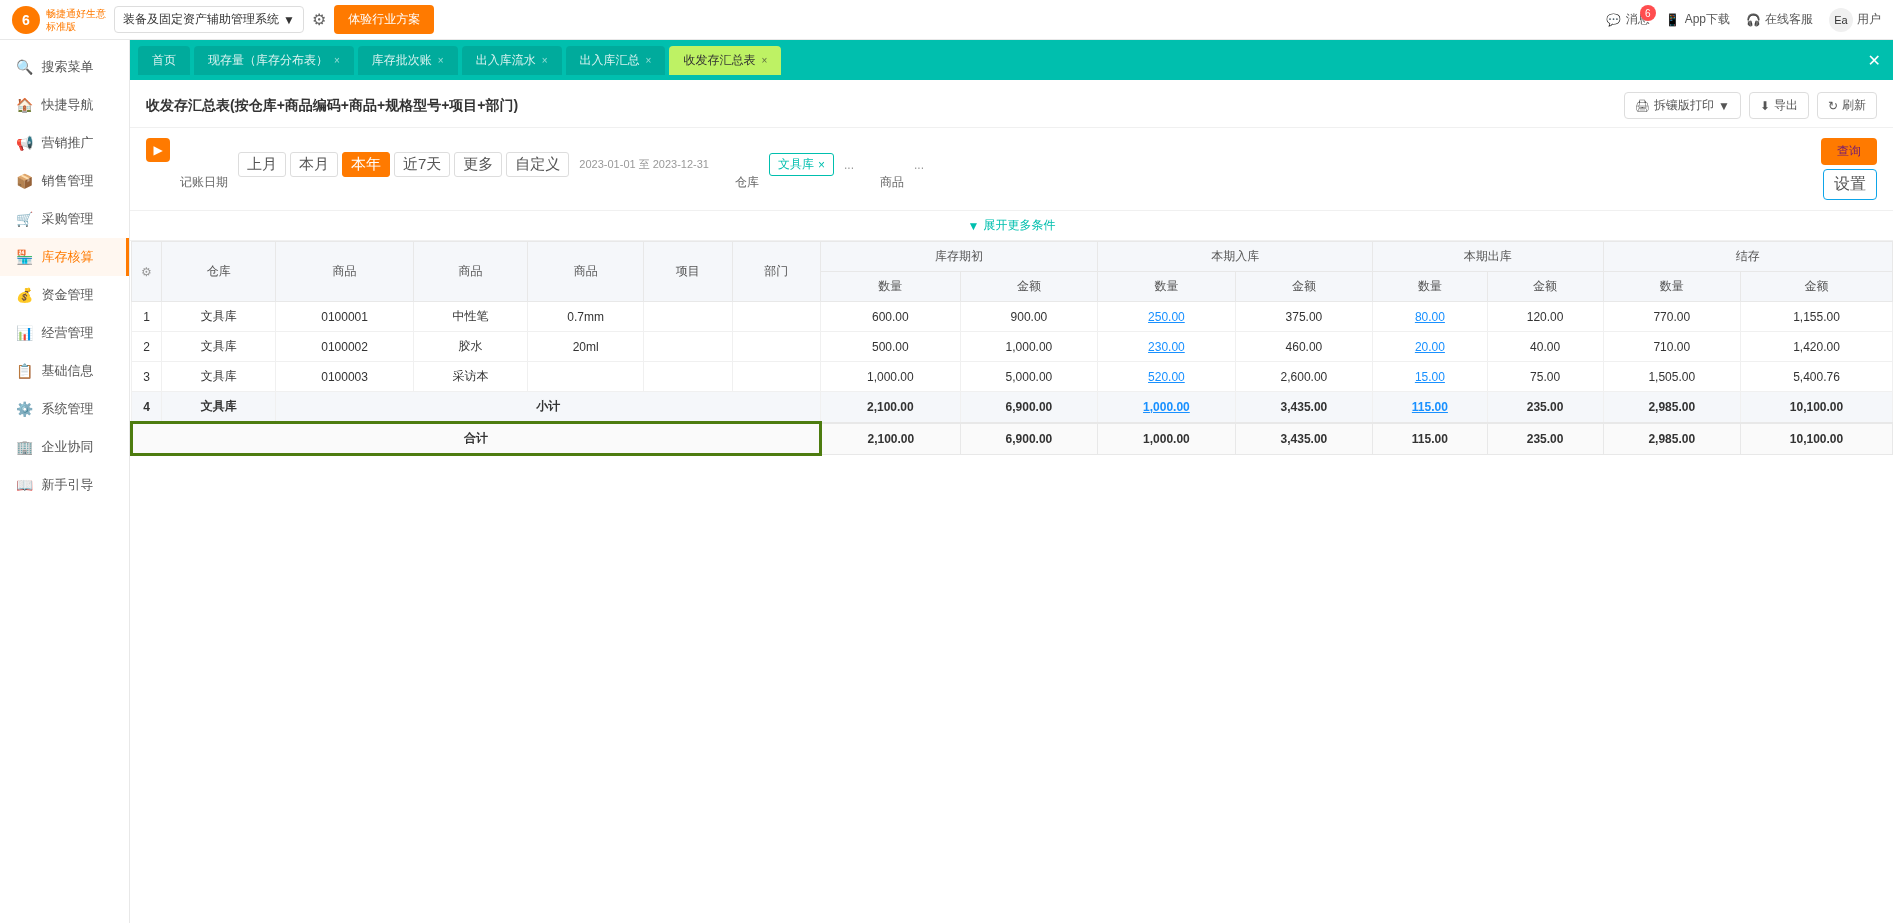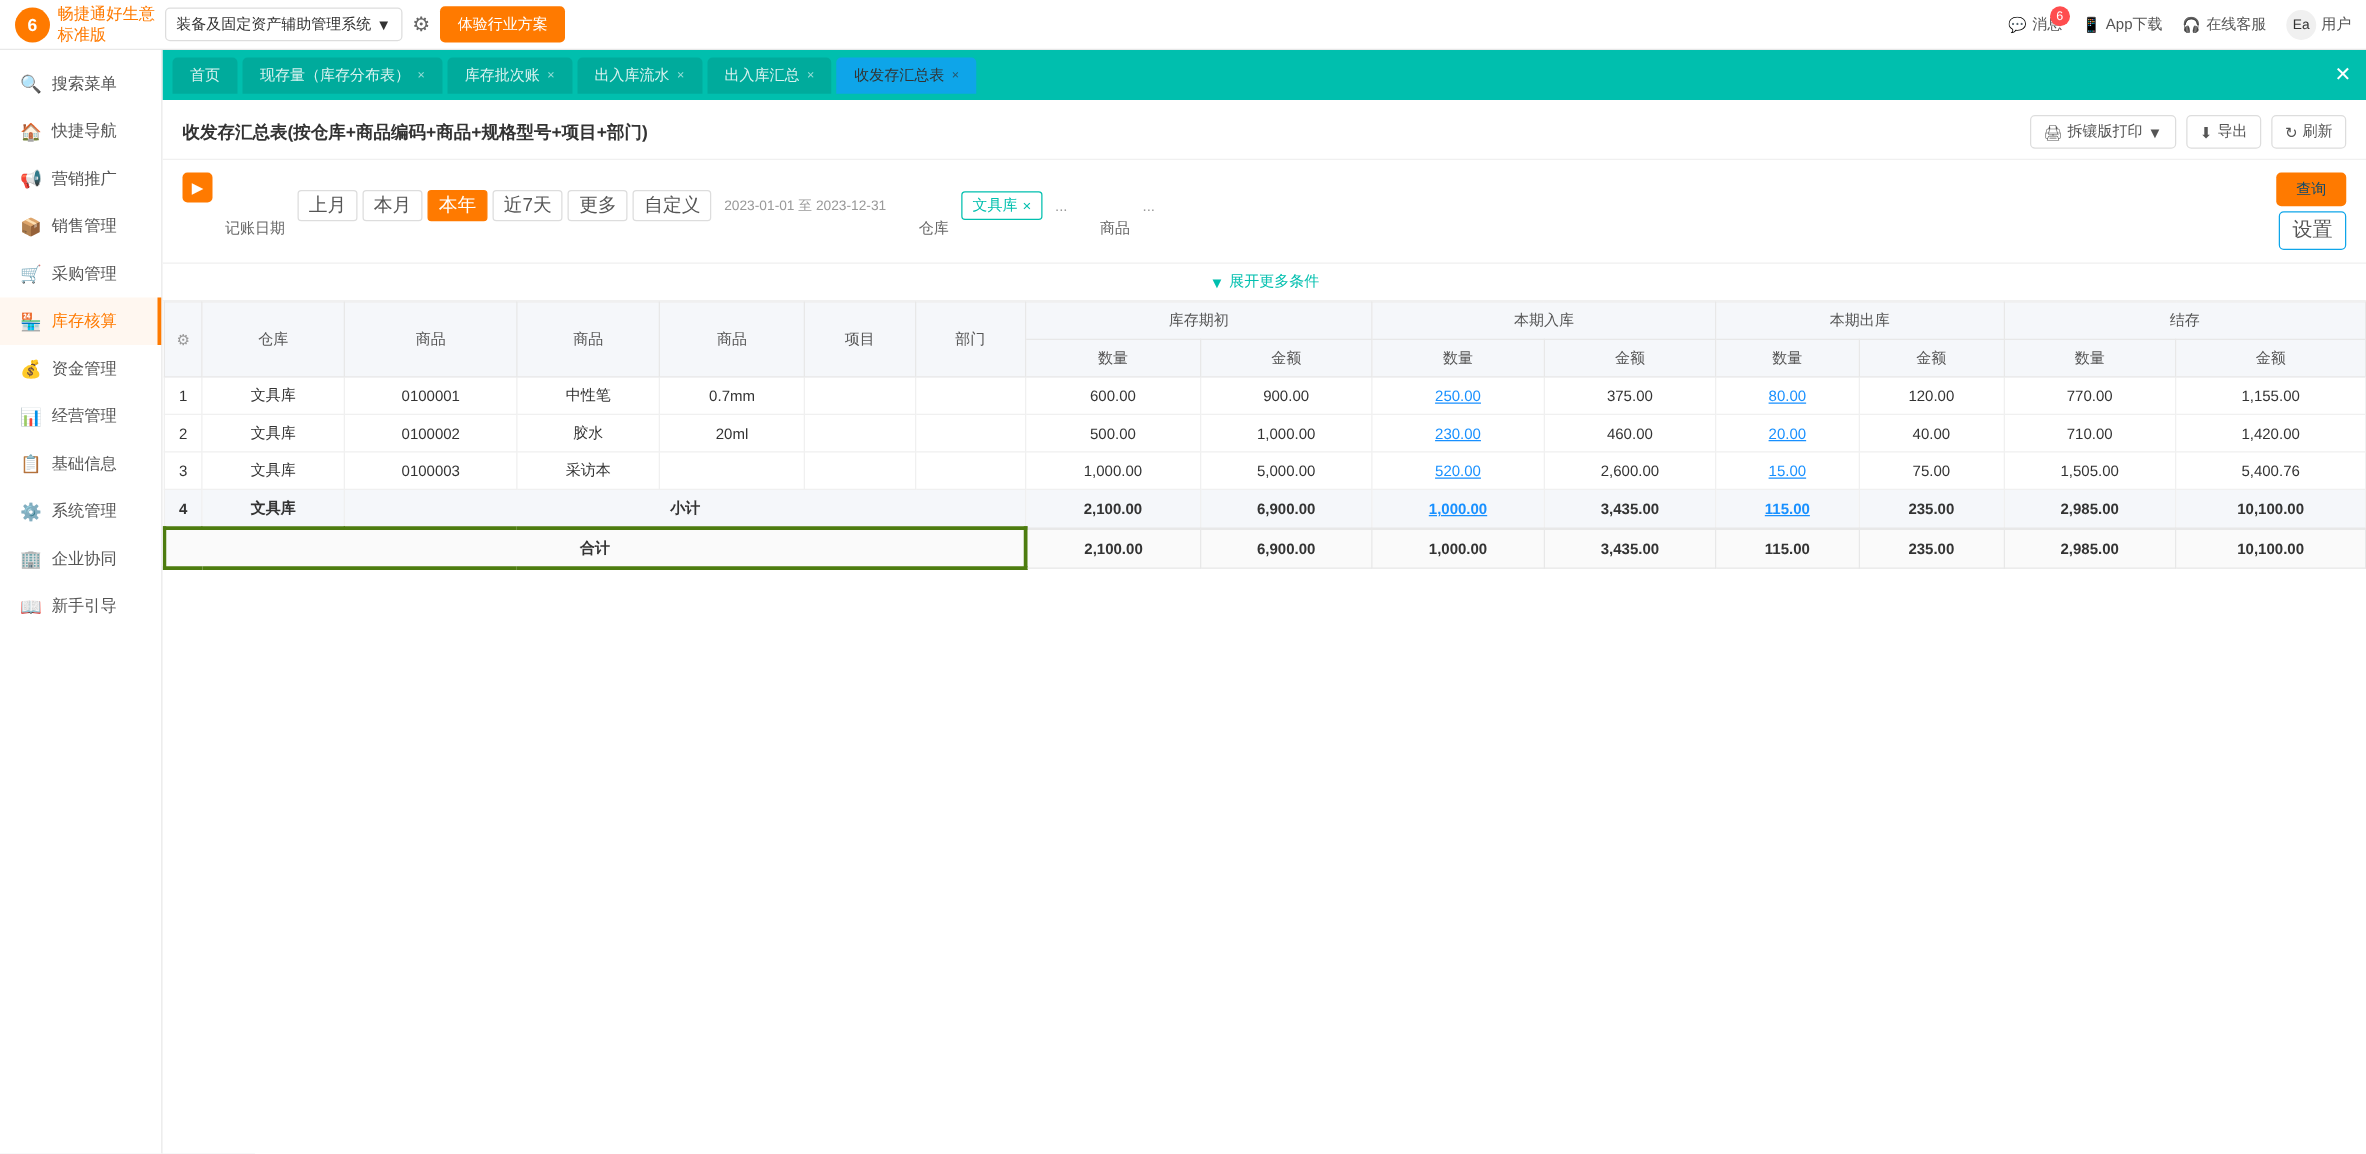--- a/index.html
+++ b/index.html
@@ -3,21 +3,21 @@
   <meta charset="utf-8">
   <style>
     * { box-sizing: border-box; margin: 0; padding: 0; }
     body { font-family: 'Microsoft YaHei', Arial, sans-serif; font-size: 12px; background: #f0f2f5; color: #333; display: flex; flex-direction: column; height: 923px; overflow: hidden; }
 
     
     .top-bar { height: 40px; background: #fff; display: flex; align-items: center; padding: 0 12px; border-bottom: 1px solid #e8e8e8; justify-content: space-between; }
     .top-bar-left { display: flex; align-items: center; gap: 8px; }
     .logo-area { display: flex; align-items: center; gap: 6px; }
     .logo-icon { width: 28px; height: 28px; background: #ff7a00; border-radius: 50%; display: flex; align-items: center; justify-content: center; color: white; font-size: 14px; font-weight: bold; }
-    .logo-text { font-size: 13px; color: #ff7a00; line-height: 1.3; }
+    .logo-text { font-size: 10px; color: #ff7a00; line-height: 1.3; }
     .system-dropdown { display: flex; align-items: center; gap: 4px; padding: 4px 8px; border: 1px solid #ddd; border-radius: 4px; cursor: pointer; }
     .trial-btn { background: #ff7a00; color: white; border: none; padding: 6px 14px; border-radius: 4px; cursor: pointer; font-size: 12px; }
     .top-bar-right { display: flex; align-items: center; gap: 16px; font-size: 12px; color: #555; }
     .notification-area { position: relative; cursor: pointer; }
     .badge { background: #ff4d4f; color: white; border-radius: 50%; width: 16px; height: 16px; font-size: 10px; display: flex; align-items: center; justify-content: center; position: absolute; top: -6px; right: -6px; }
     .top-right-item { display: flex; align-items: center; gap: 4px; cursor: pointer; }
 
     
     .main-layout { display: flex; flex: 1; overflow: hidden; }
 
@@ -26,42 +26,42 @@
     .sidebar-item { display: flex; align-items: center; gap: 8px; padding: 10px 16px; cursor: pointer; color: #555; font-size: 13px; }
     .sidebar-item.active { background: #fff7f0; color: #ff7a00; border-right: 3px solid #ff7a00; }
     .sidebar-icon { font-size: 14px; }
 
     
     .content-area { flex: 1; display: flex; flex-direction: column; overflow: hidden; }
 
     
     .tab-bar { height: 40px; background: #00bfae; display: flex; align-items: center; padding: 0 8px; gap: 2px; position: relative; }
     .tab { display: flex; align-items: center; gap: 6px; padding: 6px 14px; border-radius: 4px 4px 0 0; cursor: pointer; font-size: 12px; color: rgba(255,255,255,0.85); background: rgba(0,0,0,0.1); margin-right: 2px; }
-    .tab.active { background: #0ea5e9; color: #333; }
+    .tab.active { background: #bef264; color: #333; }
     .tab-close { font-size: 10px; opacity: 0.7; cursor: pointer; }
     .tab-bar-close { position: absolute; right: 12px; color: white; cursor: pointer; font-size: 16px; }
 
     
     .page-content { flex: 1; background: #fff; overflow: auto; display: flex; flex-direction: column; }
 
     
     .page-header { padding: 12px 16px 8px; border-bottom: 1px solid #f0f0f0; display: flex; align-items: center; justify-content: space-between; }
     .page-title { font-size: 14px; font-weight: bold; color: #333; }
     .header-actions { display: flex; align-items: center; gap: 8px; }
     .header-btn { display: flex; align-items: center; gap: 4px; padding: 4px 10px; border: 1px solid #ddd; border-radius: 4px; cursor: pointer; font-size: 12px; color: #555; background: #fff; }
     .filter-toggle { width: 24px; height: 24px; background: #ff7a00; color: white; border-radius: 4px; display: flex; align-items: center; justify-content: center; cursor: pointer; font-size: 12px; }
     .filter-label { color: #666; font-size: 12px; margin-top: 36px; }
     .date-btns { display: flex; gap: 4px; }
     .date-btn { padding: 2px 8px; border: 1px solid #ddd; border-radius: 3px; cursor: pointer; font-size: 15px; color: #555; background: #fff; }
     .date-btn.active { background: #ff7a00; color: white; border-color: #ff7a00; }
     .date-range { font-size: 11px; color: #999; }
     .filter-tag { display: flex; align-items: center; gap: 4px; padding: 2px 8px; border: 1px solid #00bfae; border-radius: 3px; color: #00bfae; font-size: 12px; }
     .filter-tag-close { cursor: pointer; }
     .filter-more { color: #999; cursor: pointer; font-size: 12px; }
-    .query-btn { background: #ff7a00; color: #0c4a6e; border: none; padding: 5px 16px; border-radius: 4px; cursor: pointer; font-size: 12px; }
+    .query-btn { background: #ff7a00; color: #701a75; border: none; padding: 5px 16px; border-radius: 4px; cursor: pointer; font-size: 12px; }
     .setting-btn { padding: 4px 10px; border: 1px solid #0ea5e9; border-radius: 4px; cursor: pointer; font-size: 16px; color: #555; background: #fff; }
 
     
     .expand-row { padding: 6px 16px; border-bottom: 1px solid #f0f0f0; }
     .expand-btn { display: flex; align-items: center; gap: 4px; color: #00bfae; cursor: pointer; font-size: 12px; width: fit-content; margin: 0 auto; }
 
     
     .table-area { flex: 1; overflow: auto; }
     table { width: 100%; border-collapse: collapse; font-size: 12px; }
     thead tr th { background: #f5f7fa; border: 1px solid #e8e8e8; padding: 6px 8px; text-align: center; font-weight: 500; color: #555; white-space: nowrap; }

